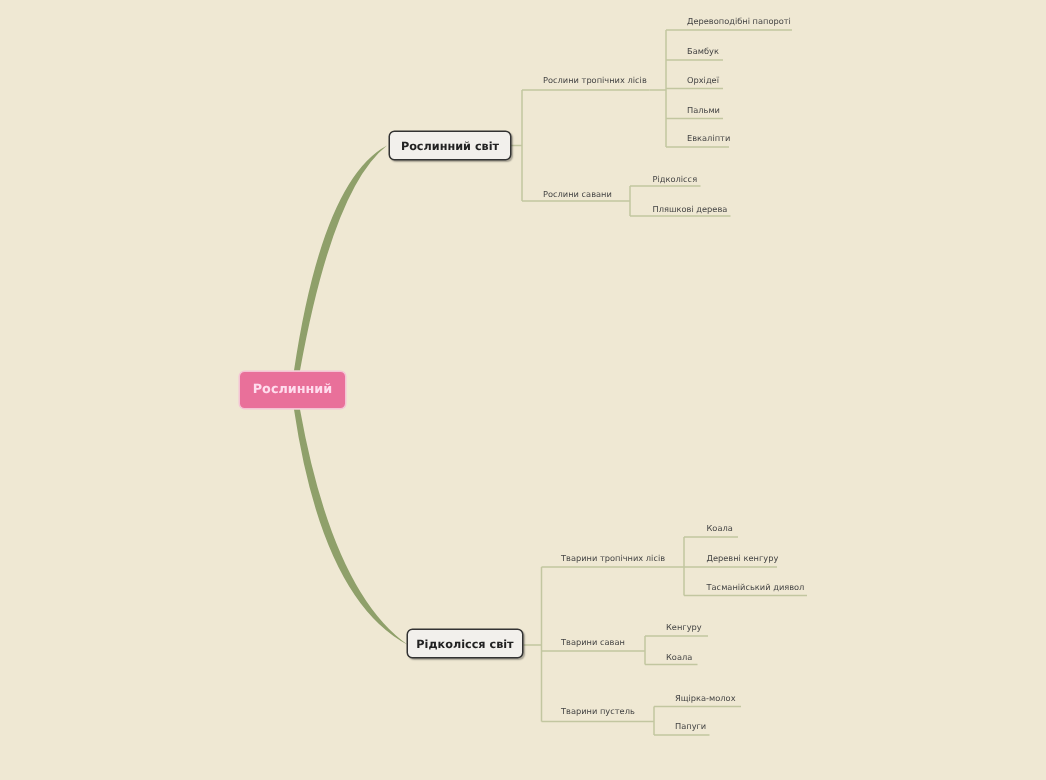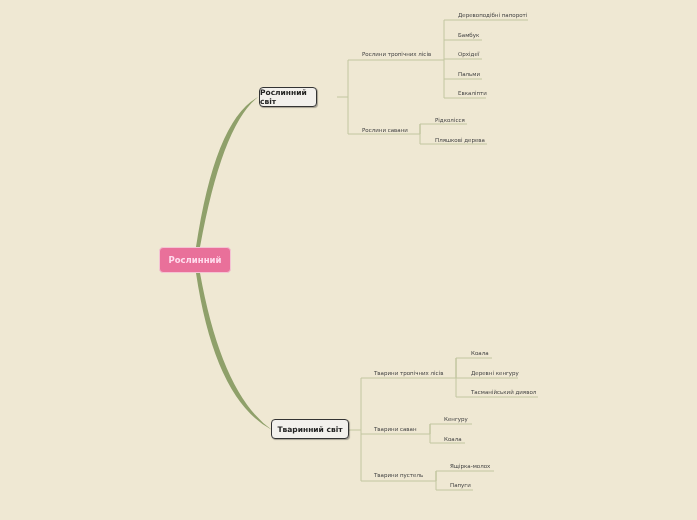--- a/index.html
+++ b/index.html
@@ -22,22 +22,22 @@
     <path d="M420,134 V124 V144 M420,124 H467 M420,144 H487"></path>
     <path d="M349,430 H361 M361,378 V481 M361,378 H456 M361,434 H430 M361,481 H436"></path>
     <path d="M456,378 V358 V397 M456,358 H492 M456,378 H518 M456,397 H538"></path>
     <path d="M430,434 V424 V443 M430,424 H472 M430,443 H465"></path>
     <path d="M436,481 V471 V490 M436,471 H494 M436,490 H473"></path>
   </g>
 </svg>
 
 <div class="root">Рослинний</div>
 
-<div class="main" style="left:259px;top:87px;width:58px;">Рослинний світ</div>
-<div class="main" style="left:271px;top:419px;width:78px;">Тваринний світ</div>
+<div class="main" style="left:259px;top:87px;width:82px;">Рослинний світ</div>
+<div class="main" style="left:271px;top:419px;width:78px;">Рідколісся світ</div>
 
 <div class="lbl" style="left:362px;top:51px;">Рослини тропічних лісів</div>
 <div class="lbl" style="left:458px;top:12px;">Деревоподібні папороті</div>
 <div class="lbl" style="left:458px;top:32px;">Бамбук</div>
 <div class="lbl" style="left:458px;top:51px;">Орхідеї</div>
 <div class="lbl" style="left:458px;top:71px;">Пальми</div>
 <div class="lbl" style="left:458px;top:90px;">Евкаліпти</div>
 
 <div class="lbl" style="left:362px;top:127px;">Рослини савани</div>
 <div class="lbl" style="left:435px;top:117px;">Рідколісся</div>

